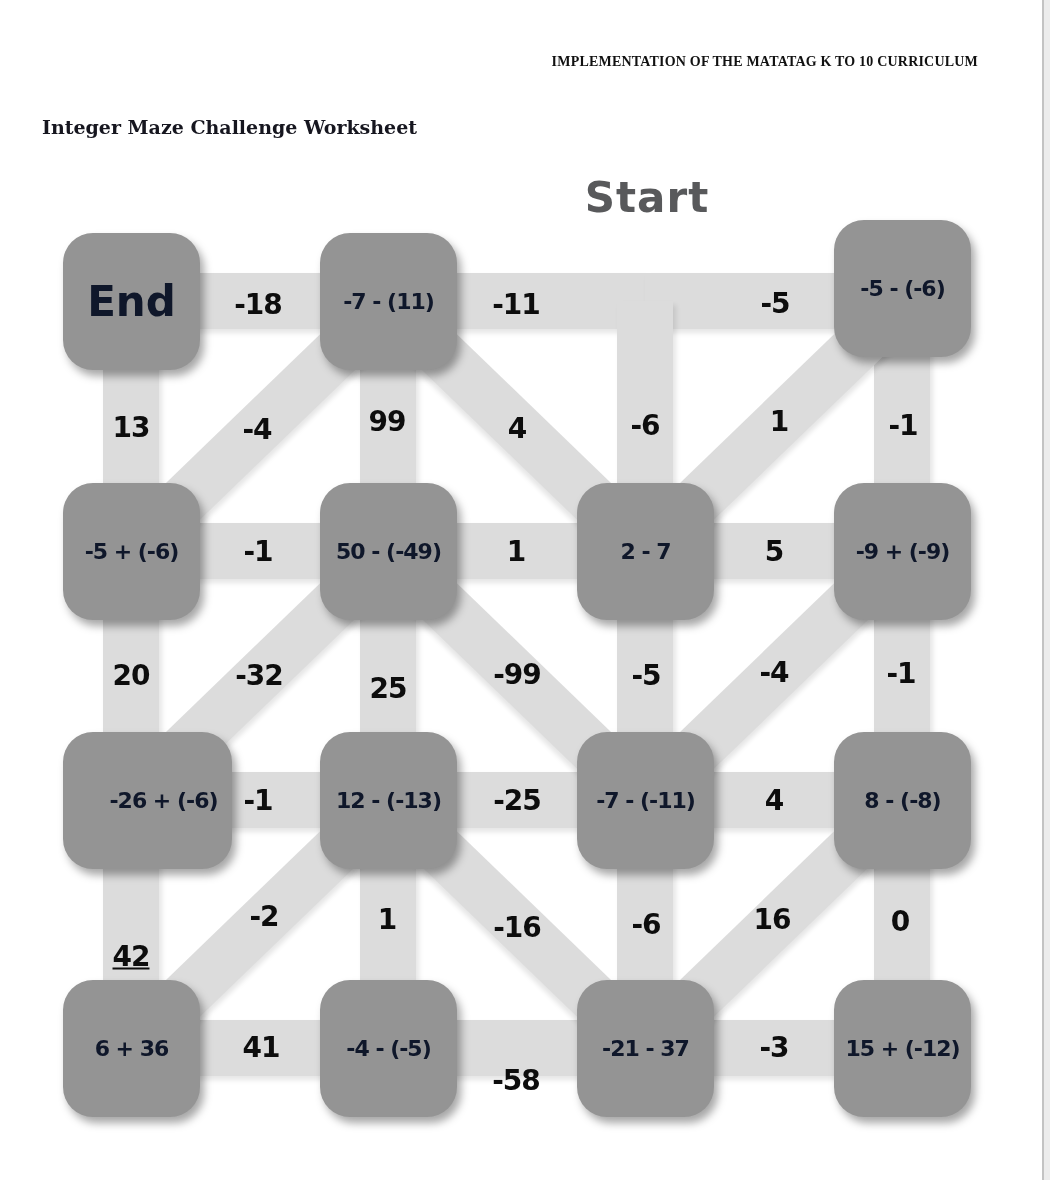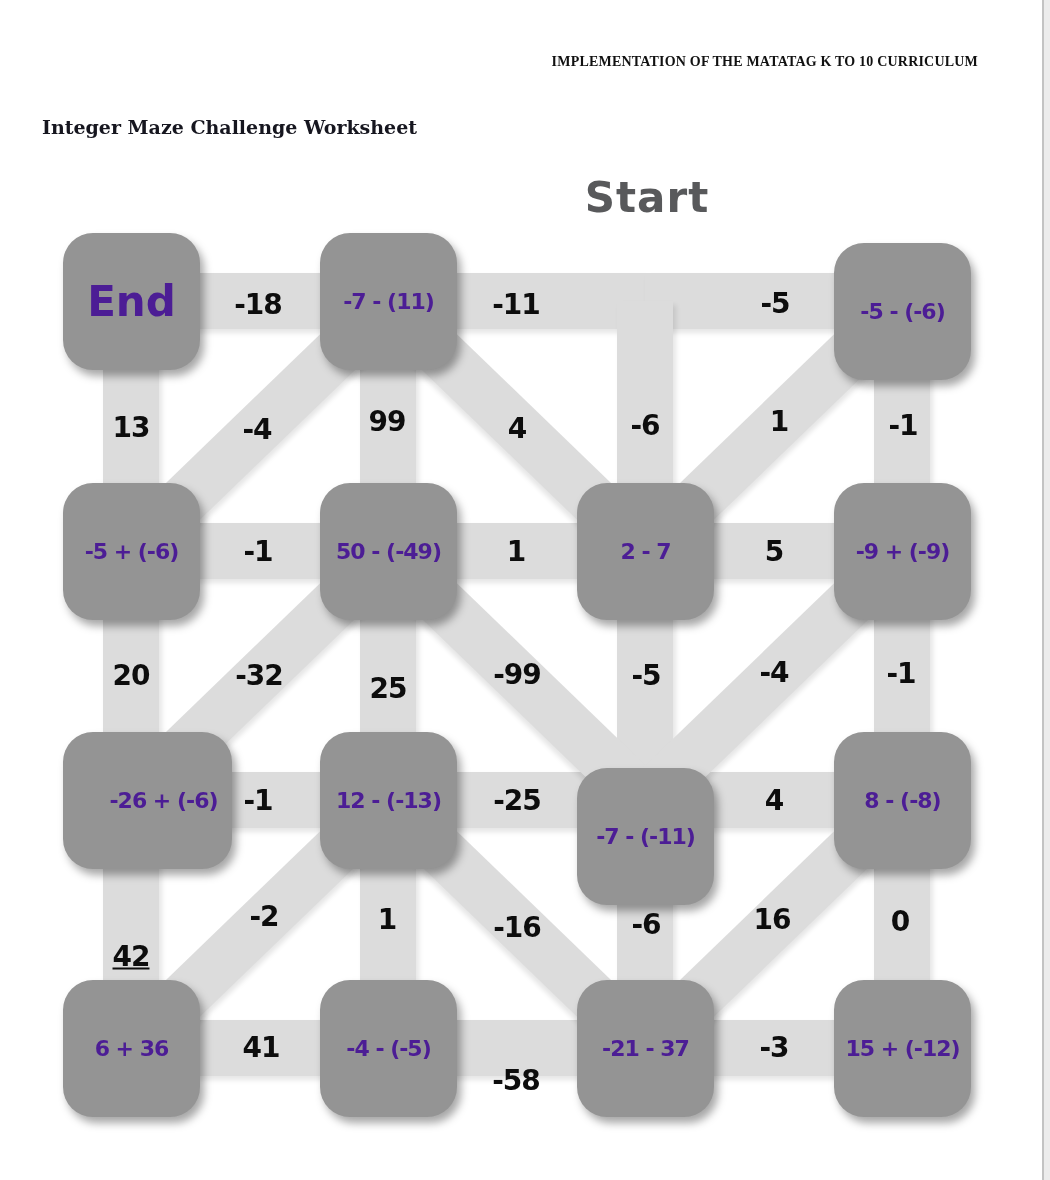--- a/index.html
+++ b/index.html
@@ -12,21 +12,21 @@
              font-family:"DejaVu Serif",serif;font-weight:bold;font-size:19px;
              color:#16161f;white-space:nowrap;}
   .start-label{position:absolute;left:647px;top:197px;transform:translate(-50%,-50%);
                font-weight:bold;font-size:42px;color:#58595b;letter-spacing:1px;}
   .conn{position:absolute;background:#dcdcdc;z-index:1;
         box-shadow:3px 4px 5px rgba(0,0,0,0.10);}
   .dconn{position:absolute;background:#dcdcdc;z-index:1;width:358px;height:50px;
          box-shadow:3px 4px 5px rgba(0,0,0,0.10);}
   .node{position:absolute;width:137px;height:137px;border-radius:30px;background:#949494;
         z-index:2;display:flex;align-items:center;justify-content:center;
-        color:#4c1d95;font-weight:bold;font-size:22px;letter-spacing:-1px;white-space:nowrap;
+        color:#0f172a;font-weight:bold;font-size:22px;letter-spacing:-1px;white-space:nowrap;
         box-shadow:4px 6px 9px rgba(0,0,0,0.35);}
   .node.end{font-size:42px;letter-spacing:0;}
   .elabel{position:absolute;transform:translate(-50%,-50%);z-index:3;
           font-weight:bold;font-size:28px;color:#0d0d0d;letter-spacing:-1px;white-space:nowrap;}
   .page-edge{position:absolute;top:0;right:0;width:6px;height:1180px;background:#ececec;
              border-left:2px solid #c3c3c3;z-index:5;}
 </style>
 </head>
 <body>
 
@@ -67,30 +67,30 @@
   <div class="dconn" style="left:595px;top:402px;transform:rotate(-44deg);"></div>
   <div class="dconn" style="left:81px;top:651px;transform:rotate(-44deg);"></div>
   <div class="dconn" style="left:338px;top:651px;transform:rotate(44deg);"></div>
   <div class="dconn" style="left:595px;top:651px;transform:rotate(-44deg);"></div>
   <div class="dconn" style="left:81px;top:899px;transform:rotate(-44deg);"></div>
   <div class="dconn" style="left:338px;top:899px;transform:rotate(44deg);"></div>
   <div class="dconn" style="left:595px;top:899px;transform:rotate(-44deg);"></div>
 
   <div class="node end" style="left:63px;top:233px;">End</div>
   <div class="node" style="left:320px;top:233px;">-7 - (11)</div>
-  <div class="node" style="left:834px;top:243px;">-5 - (-6)</div>
+  <div class="node" style="left:834px;top:220px;">-5 - (-6)</div>
 
   <div class="node" style="left:63px;top:483px;">-5 + (-6)</div>
   <div class="node" style="left:320px;top:483px;">50 - (-49)</div>
   <div class="node" style="left:577px;top:483px;">2 - 7</div>
   <div class="node" style="left:834px;top:483px;">-9 + (-9)</div>
 
   <div class="node" style="left:63px;top:732px;padding-left:32px;">-26 + (-6)</div>
   <div class="node" style="left:320px;top:732px;">12 - (-13)</div>
-  <div class="node" style="left:577px;top:732px;margin-top:36px;">-7 - (-11)</div>
+  <div class="node" style="left:577px;top:732px;">-7 - (-11)</div>
   <div class="node" style="left:834px;top:732px;">8 - (-8)</div>
 
   <div class="node" style="left:63px;top:980px;">6 + 36</div>
   <div class="node" style="left:320px;top:980px;">-4 - (-5)</div>
   <div class="node" style="left:577px;top:980px;">-21 - 37</div>
   <div class="node" style="left:834px;top:980px;">15 + (-12)</div>
 
   <span class="elabel" style="left:258px;top:304px;">-18</span>
   <span class="elabel" style="left:516px;top:304px;">-11</span>
   <span class="elabel" style="left:775px;top:303px;">-5</span>

